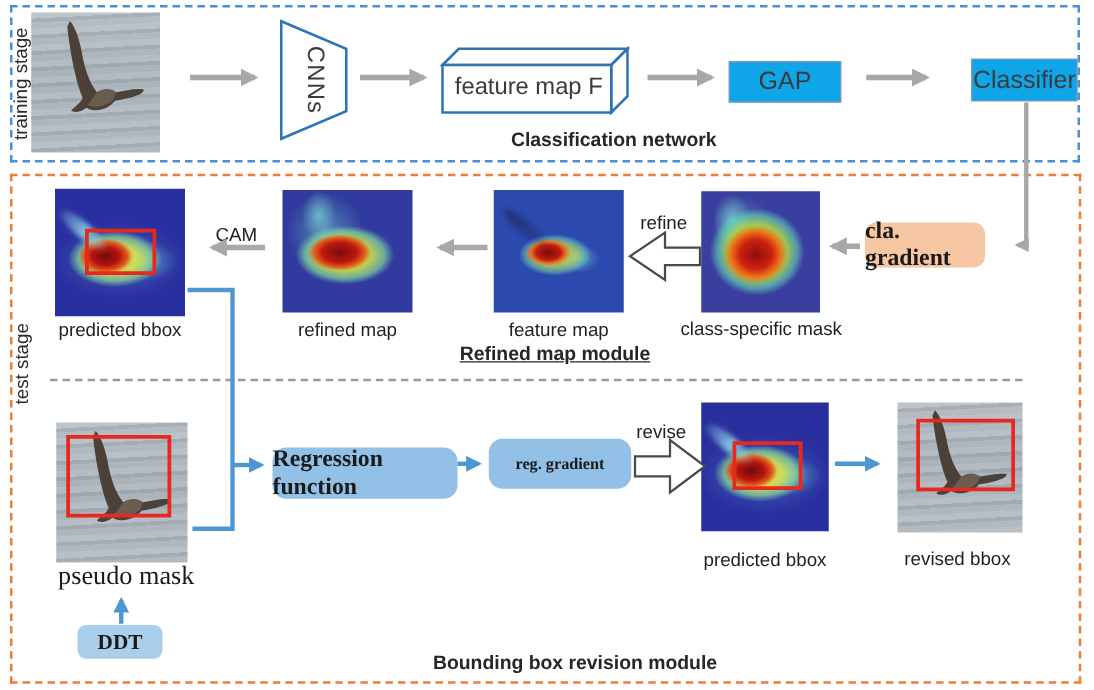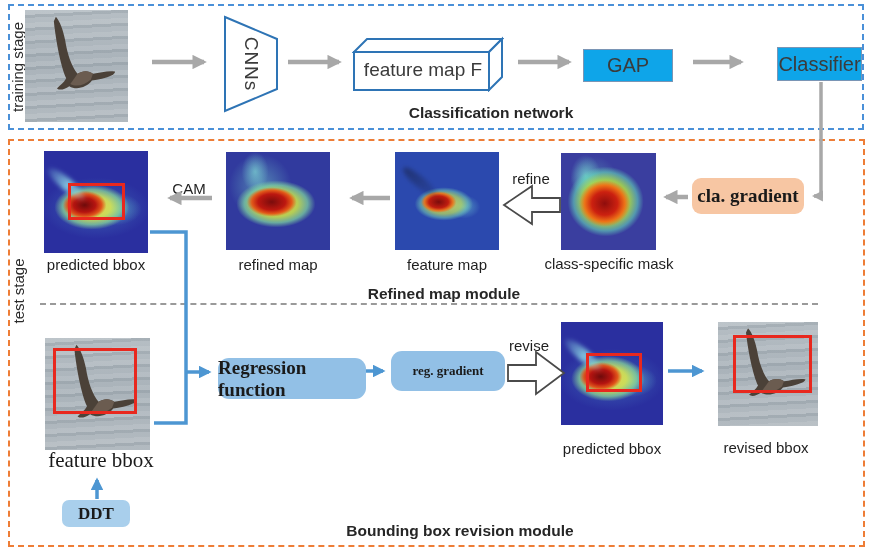--- a/index.html
+++ b/index.html
@@ -23,21 +23,21 @@
   .serif-lbl { position:absolute; font-family:"Liberation Serif", serif; font-size:21px; color:#1a1a1a;
                white-space:nowrap; transform:translateX(-50%); }
 
   
   .outline-box { position:absolute; box-sizing:border-box; background:#0ea5e9; border:1.5px solid #7a95b5;
                  display:flex; align-items:center; justify-content:center; font-size:20px; color:#3b3b3b; }
 
   
   .fill-box { position:absolute; box-sizing:border-box; display:flex; align-items:center; justify-content:center;
               font-family:"Liberation Serif", serif; font-weight:bold; color:#1a1a1a; }
-  .box-cla { left:692px; top:178px; width:112px; height:36px; background:#f7c6a3; border-radius:9px; font-size:19px; }
+  .box-cla { left:692px; top:178px; width:96px; height:36px; background:#f7c6a3; border-radius:9px; font-size:19px; }
   .box-regression { left:218px; top:358px; width:148px; height:41px; background:#92c0e6; border-radius:11px; font-size:19px; }
   .box-reggrad { left:391px; top:351px; width:114px; height:40px; background:#92c0e6; border-radius:11px; font-size:13px; }
   .box-ddt { left:62px; top:500px; width:68px; height:27px; background:#a9cfec; border-radius:7px; font-size:17px; }
 
   
   .photo { position:absolute; overflow:hidden;
            background:
              repeating-linear-gradient(177deg, rgba(255,255,255,0.10) 0 5px, rgba(90,105,115,0.16) 5px 8px, rgba(255,255,255,0) 8px 13px),
              linear-gradient(180deg, #b6bec4 0%, #aab3ba 45%, #b2bac0 100%);
   }
@@ -156,32 +156,32 @@
 
   <div class="lbl" style="left:531px; top:170px;">refine</div>
 
   <div class="hm hm-mask" style="left:561px; top:153px; width:95px; height:97px;"></div>
   <div class="lbl" style="left:609px; top:255px;">class-specific mask</div>
 
   <div class="fill-box box-cla">
     <span>cla. gradient</span>
   </div>
 
-  <div class="module-title" style="left:444px; top:285px;">Refined map module</div>
+  <div class="module-title" style="left:444px; top:275px;text-decoration:underline;">Refined map module</div>
 
   <div class="separator"></div>
 
   <div class="photo" style="left:45px; top:338px; width:105px; height:112px;">
     <svg viewBox="0 0 100 100" preserveAspectRatio="none">
       <path d="M30,6 C34,10 37,18 39,27 C41,39 45,50 51,57 C56,54 62,54 66,57 C73,56 81,54 87,55 C88,55 87,57 85,58 C78,61 71,62 65,63 C60,69 50,72 43,68 C38,71 34,72 31,70 C34,67 38,65 40,61 C35,51 30,28 28,10 Z" fill="#4b4138"></path>
       <path d="M51,57 C56,54 62,54 66,57 L64,62 C58,67 50,69 44,66 Z" fill="#6b5c50"></path>
     </svg>
     <div class="redbox" style="left:8px; top:10px; width:84px; height:66px;"></div>
   </div>
-  <div class="serif-lbl" style="left:101px; top:448px;">feature bbox</div>
+  <div class="serif-lbl" style="left:101px; top:448px;">pseudo mask</div>
 
   <div class="fill-box box-ddt">
     <span>DDT</span>
   </div>
 
   <div class="fill-box box-regression">
     <span>Regression function</span>
   </div>
 
   <div class="fill-box box-reggrad">

